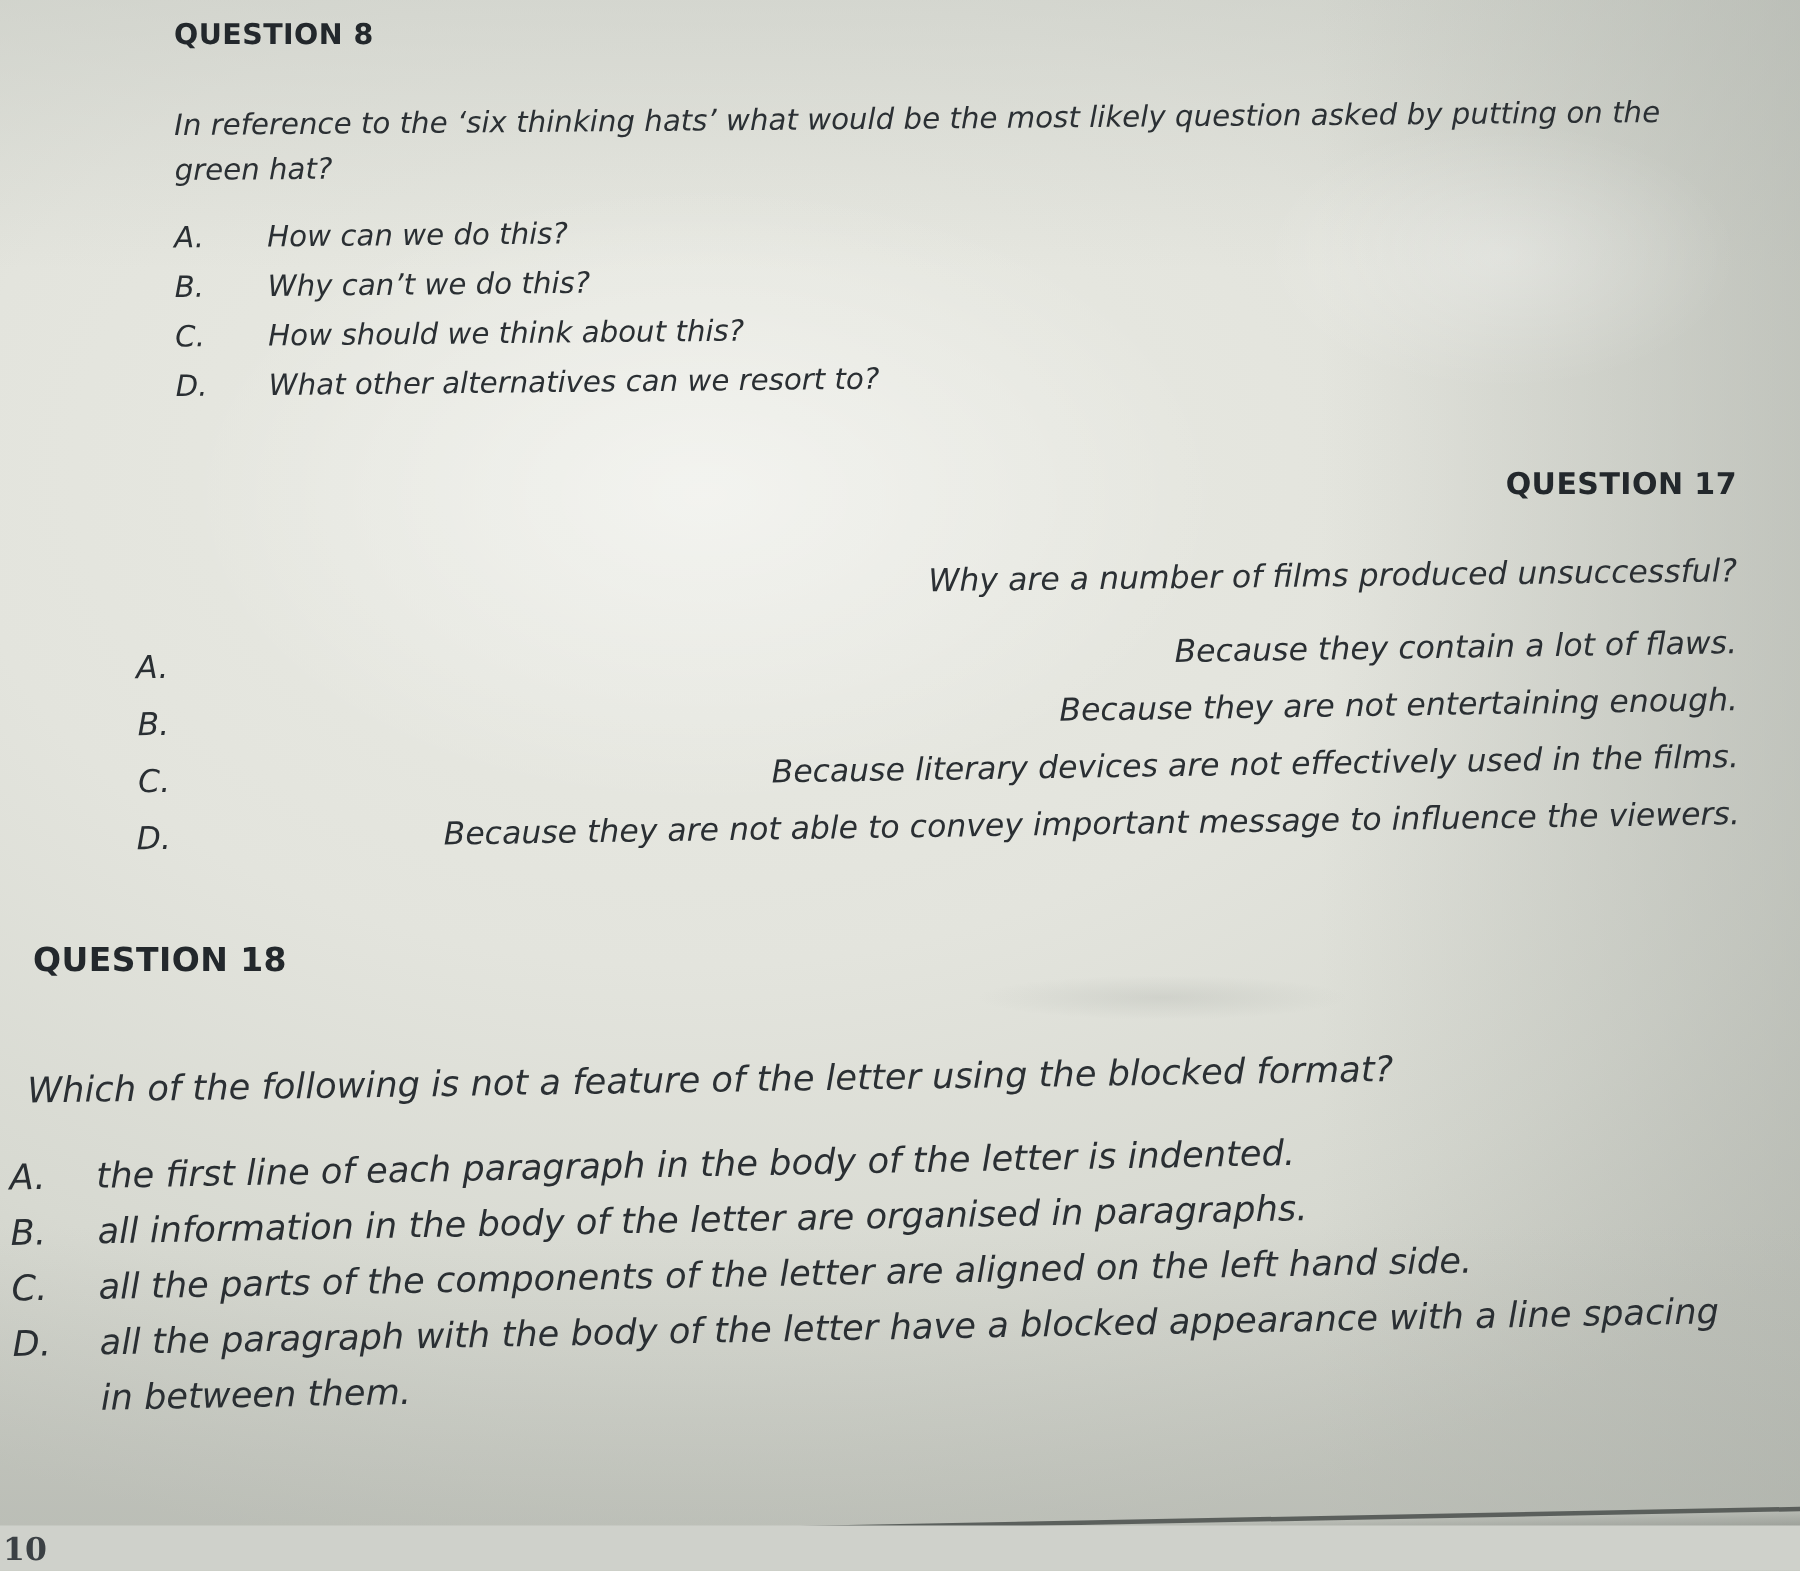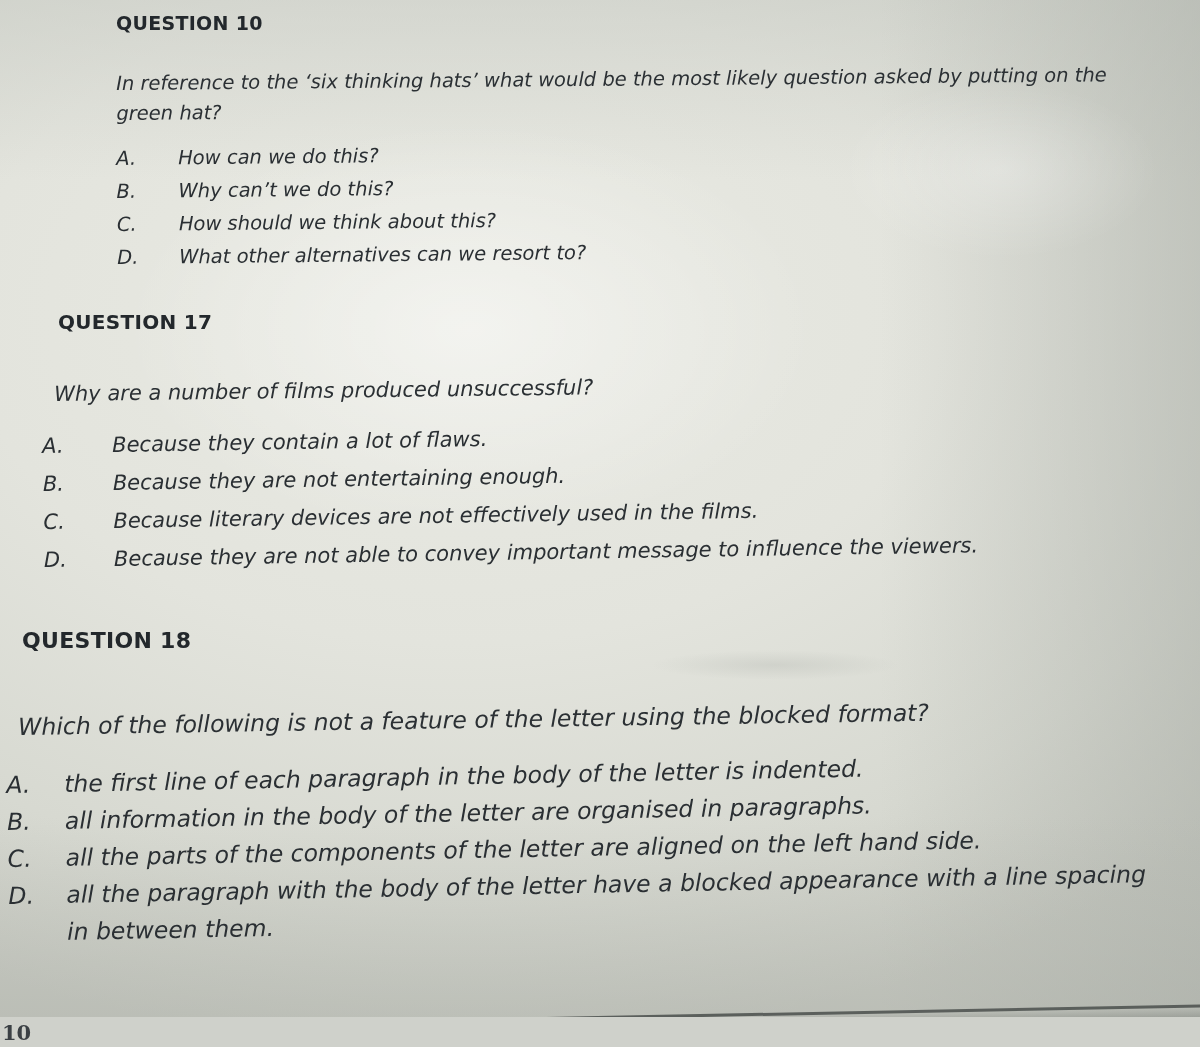--- a/index.html
+++ b/index.html
@@ -96,21 +96,21 @@
     margin-top: 18px;
     font-size: 19.5px;
     font-style: italic;
     transform: rotate(-0.6deg);
     transform-origin: left top;
   }
   #q16 .opt { margin-bottom: 10px; }
   #q16 .opt .lbl { width: 62px; }
 
   
-  #q17 { left: 58px; top: 310px; width: 1100px; }
+  #q17 { left: 58px; top: 310px; width: 1100px; text-align: right; }
   #q17 .qhead { font-size: 20px; }
   #q17 .stem {
     margin-top: 48px;
     margin-left: -4px;
     font-size: 21px;
     font-style: italic;
     transform: rotate(-0.7deg);
     transform-origin: left top;
   }
   #q17 .opts {
@@ -202,21 +202,21 @@
   <div class="shade-top"></div>
   <div class="shade-right"></div>
   <div class="shade-bottom"></div>
   <div class="glare"></div>
   <div class="smudge"></div>
   <div class="faint-bleed"></div>
 
   <div class="content">
 
     <div class="qblock" id="q16">
-      <div class="qhead">QUESTION 10</div>
+      <div class="qhead">QUESTION 8</div>
       <div class="stem">In reference to the ‘six thinking hats’ what would be the most likely question asked by putting on the green hat?</div>
       <div class="opts">
         <div class="opt">
           <span class="lbl">A.</span>
           <span class="txt">How can we do this?</span>
         </div>
         <div class="opt">
           <span class="lbl">B.</span>
           <span class="txt">Why can’t we do this?</span>
         </div>

